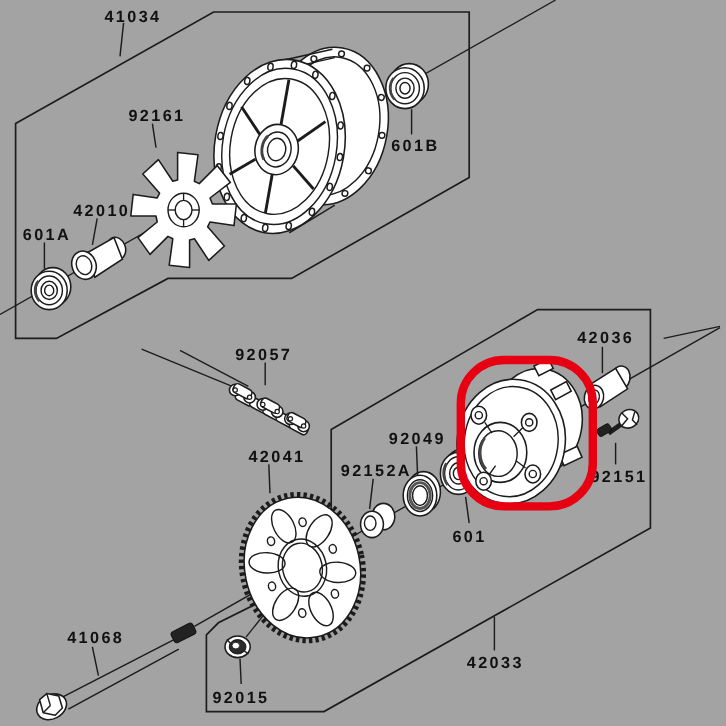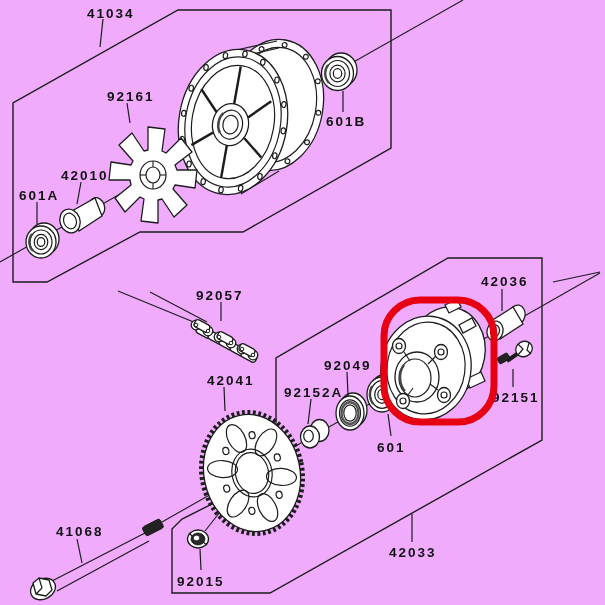--- a/index.html
+++ b/index.html
@@ -1,16 +1,16 @@
 <!DOCTYPE html>
 <html><head>
 <meta charset="utf-8">
 <style>
   html,body{margin:0;padding:0;background:#fff;}
-  .stage{position:relative;width:605px;height:605px;background:#f0abfc;overflow:hidden;
+  .stage{position:relative;width:605px;height:605px;background:#a3a3a3;overflow:hidden;
          font-family:"Liberation Sans", sans-serif;}
   svg{position:absolute;left:0;top:0;}
   svg text{font-family:"Liberation Sans", sans-serif;font-size:13.5px;font-weight:600;
            fill:#111;letter-spacing:2px;}
   .ln{stroke:#1c1c1c;stroke-width:1.4;fill:none;}
   .thin{stroke:#1c1c1c;stroke-width:1.1;fill:none;}
   .part{stroke:#1c1c1c;stroke-width:1.3;fill:#fff;}
   .partn{stroke:#1c1c1c;stroke-width:1.2;fill:none;}
   .lead{stroke:#1c1c1c;stroke-width:1.2;fill:none;}
 </style>

